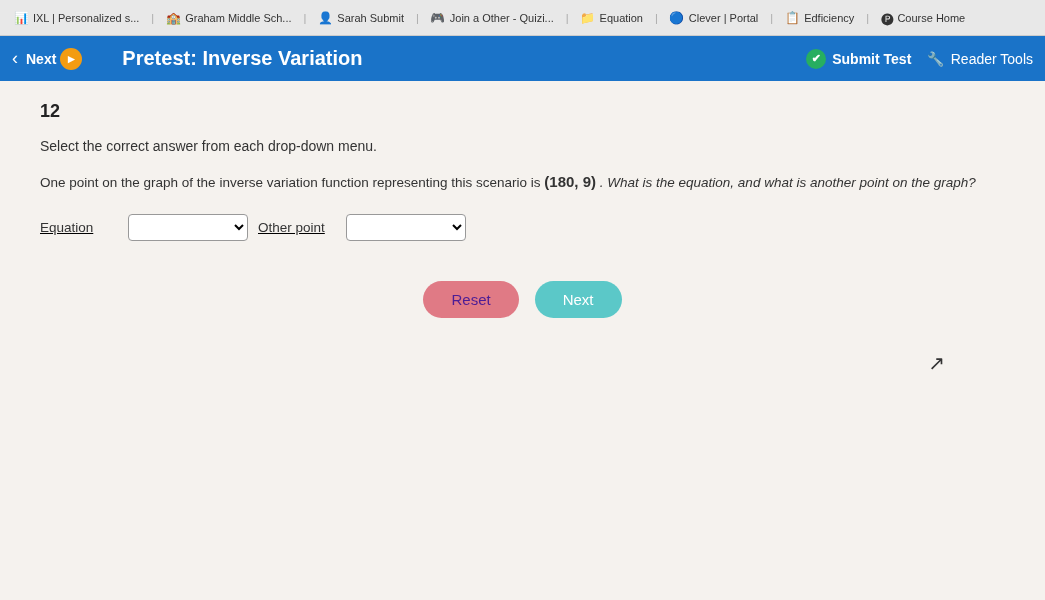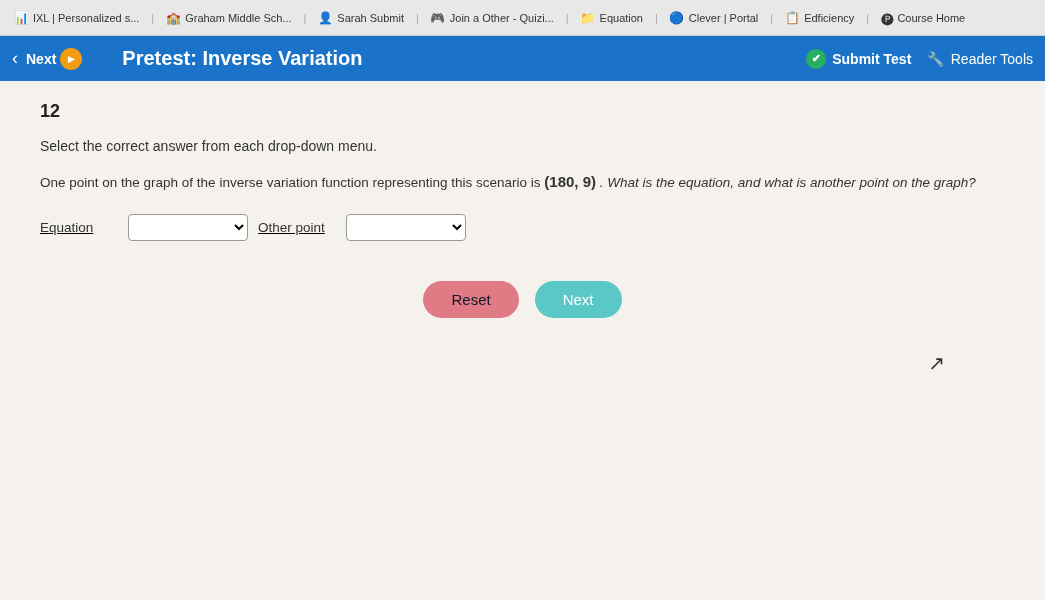--- a/index.html
+++ b/index.html
@@ -178,21 +178,21 @@
       cursor: pointer;
     }
     .buttons-row {
       display: flex;
       justify-content: center;
       gap: 16px;
       margin-top: 40px;
     }
     .reset-btn {
       background: #e07a85;
-      color: #0f172a;
+      color: #4c1d95;
       border: none;
       border-radius: 20px;
       padding: 10px 28px;
       font-size: 15px;
       cursor: pointer;
       font-weight: 500;
     }
     .next-action-btn {
       background: #5bc8c8;
       color: white;

